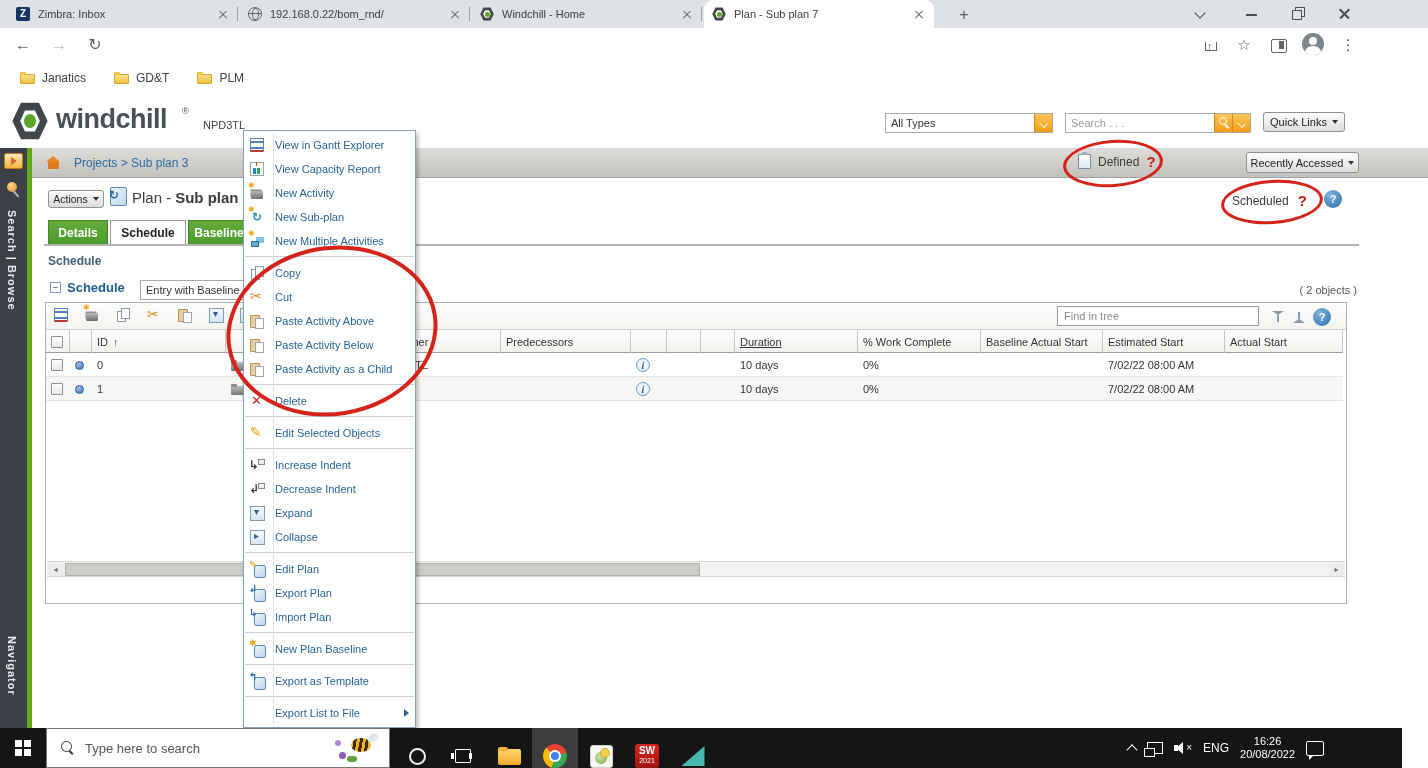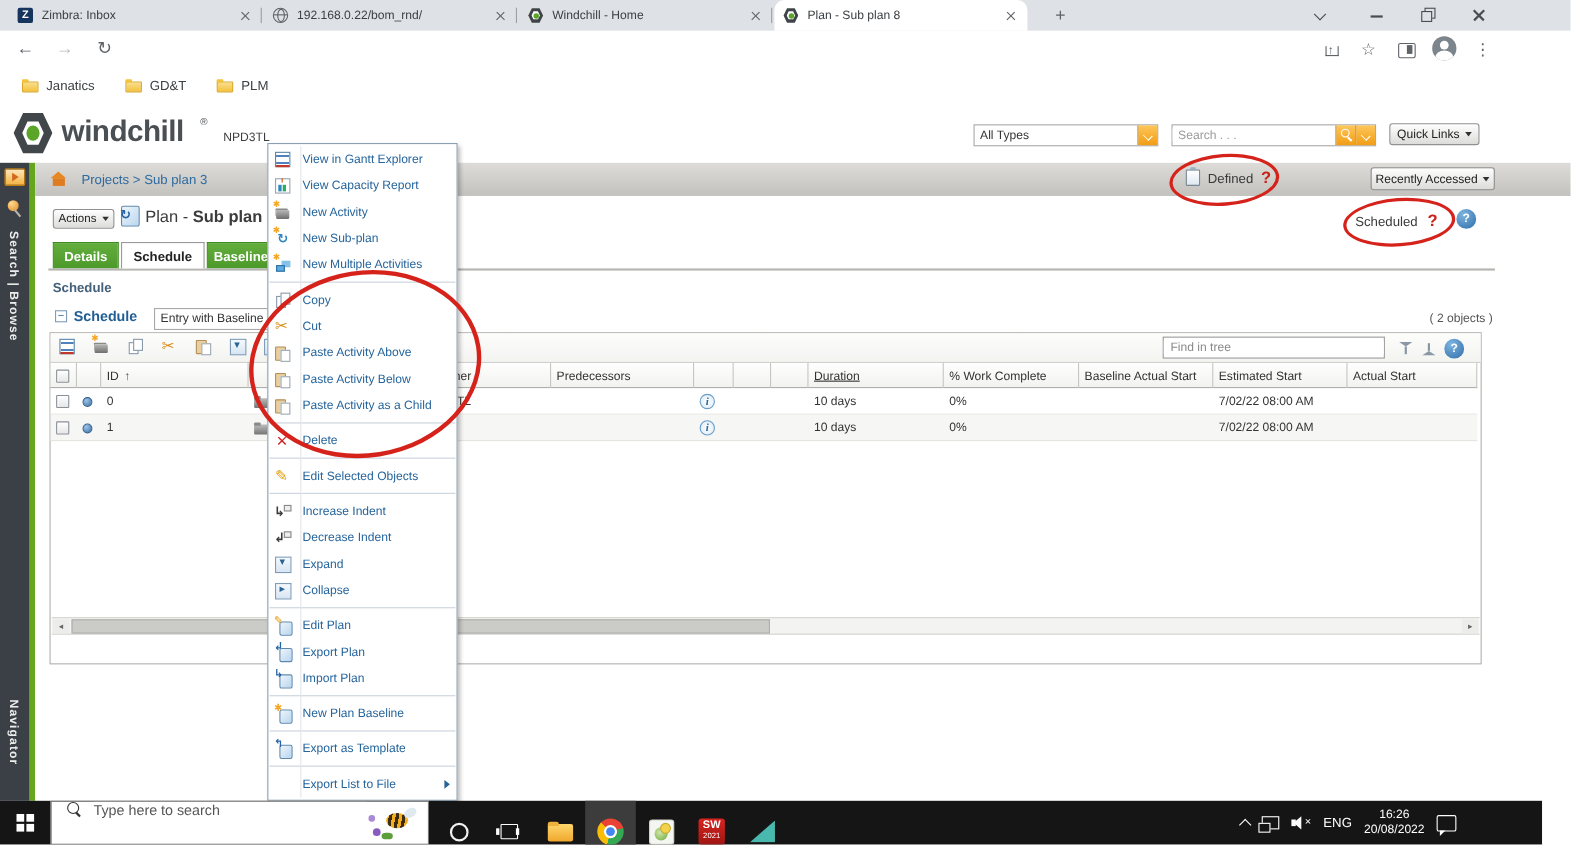--- a/index.html
+++ b/index.html
@@ -208,21 +208,21 @@
   .redcircle{position:absolute;border:3px solid #d5231b;border-radius:50%;z-index:50;pointer-events:none}
   #circ-paste{border-width:4px;transform:rotate(-9deg)}
   #circ-defined{transform:rotate(-4deg)}
   #circ-scheduled{transform:rotate(-4deg)}
 
   
   #taskbar{position:absolute;left:0;top:728px;width:1402px;height:40px;background:#151515;z-index:70}
   #corner{position:absolute;left:1402px;top:728px;width:26px;height:40px;background:#fff;z-index:70}
   #startbtn{position:absolute;left:0;top:0;width:46px;height:40px}
   .winlogo{position:absolute;left:15px;top:12px;width:7px;height:7px;background:#fff;box-shadow:9px 0 0 #fff,0 9px 0 #fff,9px 9px 0 #fff}
-  #tbsearch{position:absolute;left:46px;top:0;width:344px;height:40px;background:#fff;display:flex;align-items:flex-start;border:1px solid #777}
+  #tbsearch{position:absolute;left:46px;top:0;width:344px;height:40px;background:#fff;display:flex;align-items:center;border:1px solid #777}
   .tb-mag{width:14px;height:14px;position:relative;margin:0 10px 0 14px;flex:none}
   .tb-mag::before{content:"";position:absolute;left:0;top:0;width:9px;height:9px;border:1.6px solid #333;border-radius:50%}
   .tb-mag::after{content:"";position:absolute;left:9px;top:9px;width:2px;height:5px;background:#333;transform:rotate(-45deg)}
   #tbsearch input{border:none;outline:none;flex:1;font-size:13px;color:#333;font-family:inherit}
   #tbsearch input::placeholder{color:#555}
   #bee{position:relative;width:56px;height:40px;flex:none;overflow:hidden}
   #bee i{position:absolute;border-radius:50%}
   #bee .b1{left:18px;top:10px;width:20px;height:14px;background:repeating-linear-gradient(100deg,#f2b01e 0 3px,#3a2b12 3px 6px)}
   #bee .b2{left:34px;top:6px;width:12px;height:8px;background:#dfe9f0;transform:rotate(-30deg)}
   #bee .b3{left:6px;top:24px;width:7px;height:7px;background:#8a5bbf}
@@ -280,21 +280,21 @@
           <span class="tab-title">192.168.0.22/bom_rnd/</span>
           <span class="tab-close"></span>
         </div>
         <div class="tab" style="left: 472px;">
           <span class="fav fav-windchill"></span>
           <span class="tab-title">Windchill - Home</span>
           <span class="tab-close"></span>
         </div>
         <div class="tab active" style="left: 704px;">
           <span class="fav fav-windchill"></span>
-          <span class="tab-title">Plan - Sub plan 8</span>
+          <span class="tab-title">Plan - Sub plan 7</span>
           <span class="tab-close"></span>
         </div>
       </div>
     <div id="newtab">+</div>
     <div id="wc-chev" class="winctl" style="left:1186px"></div>
     <div id="wc-min" class="winctl" style="left:1237px"></div>
     <div id="wc-max" class="winctl" style="left:1283px"></div>
     <div id="wc-close" class="winctl" style="left:1330px"></div>
   </div>
 

